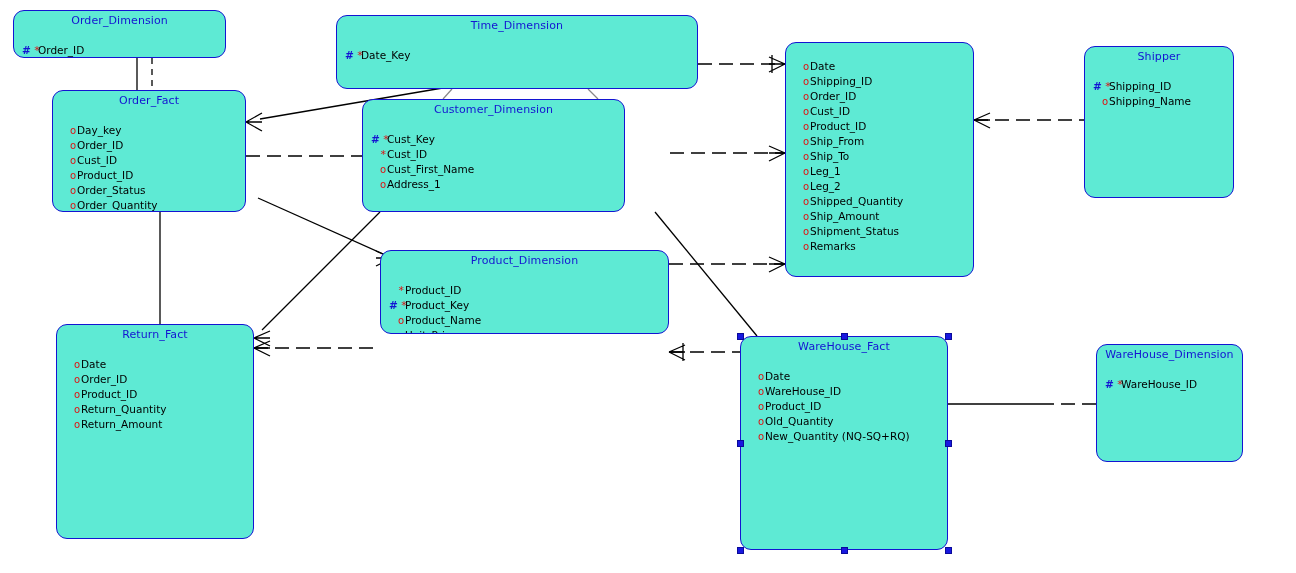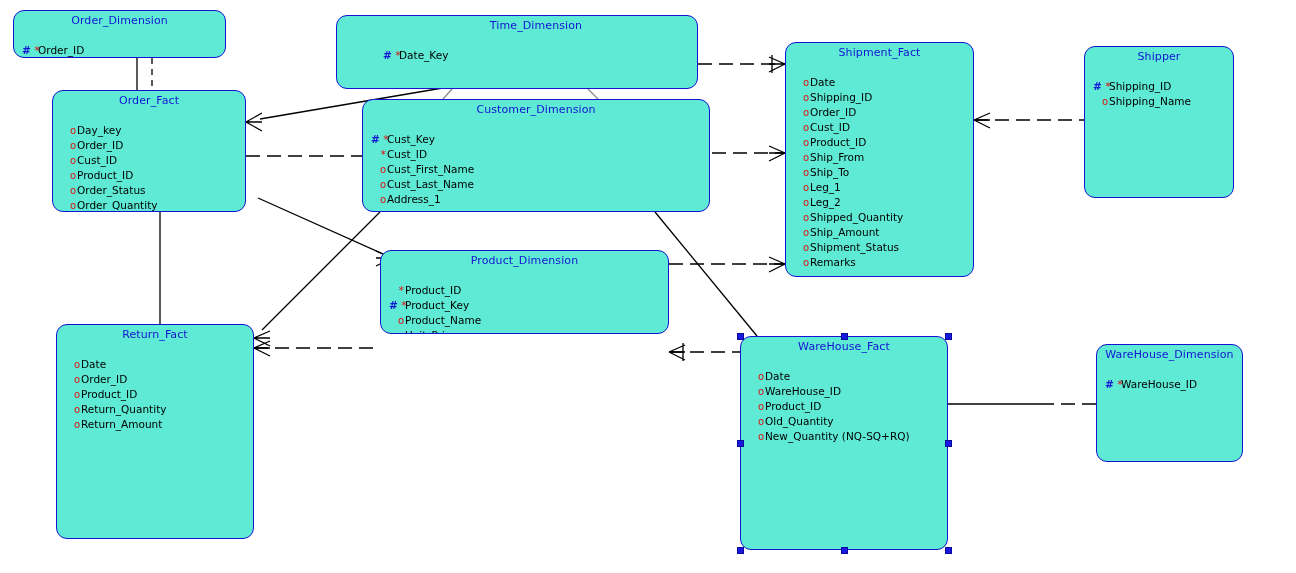--- a/index.html
+++ b/index.html
@@ -155,38 +155,36 @@
         <ul class="attr-list">
           <li class="attr"><span class="marks indent"><span class="mark-opt">o</span></span><span>Day_key</span></li>
           <li class="attr"><span class="marks indent"><span class="mark-opt">o</span></span><span>Order_ID</span></li>
           <li class="attr"><span class="marks indent"><span class="mark-opt">o</span></span><span>Cust_ID</span></li>
           <li class="attr"><span class="marks indent"><span class="mark-opt">o</span></span><span>Product_ID</span></li>
           <li class="attr"><span class="marks indent"><span class="mark-opt">o</span></span><span>Order_Status</span></li>
           <li class="attr"><span class="marks indent"><span class="mark-opt">o</span></span><span>Order_Quantity</span></li>
           <li class="attr"><span class="marks indent"><span class="mark-opt">o</span></span><span>Order_Amount</span></li>
         </ul>
       </div>
-      <div class="entity" style="left: 336px; top: 15px; width: 362px; height: 74px; padding-left: 38px;">
+      <div class="entity" style="left: 336px; top: 15px; width: 362px; height: 74px;">
         <div class="entity-title">Time_Dimension</div>
         <ul class="attr-list">
           <li class="attr"><span class="marks"><span class="mark-pk">#</span><span class="mark-req"> *</span></span><span>Date_Key</span></li>
         </ul>
       </div>
-      <div class="entity" style="left: 362px; top: 99px; width: 348px; height: 113px;">
+      <div class="entity" style="left: 362px; top: 99px; width: 263px; height: 113px;">
         <div class="entity-title">Customer_Dimension</div>
         <ul class="attr-list">
           <li class="attr"><span class="marks"><span class="mark-pk">#</span><span class="mark-req"> *</span></span><span>Cust_Key</span></li>
           <li class="attr"><span class="marks indent"><span class="mark-req">*</span></span><span>Cust_ID</span></li>
           <li class="attr"><span class="marks indent"><span class="mark-opt">o</span></span><span>Cust_First_Name</span></li>
-          <li class="attr"><span class="marks indent"><span class="mark-opt">o</span></span><span>Cust_Last_Name</span></li>
           <li class="attr"><span class="marks indent"><span class="mark-opt">o</span></span><span>Address_1</span></li>
         </ul>
       </div>
       <div class="entity" style="left: 785px; top: 42px; width: 189px; height: 235px;">
-        <div class="entity-title">Shipment_Fact</div>
         <ul class="attr-list">
           <li class="attr"><span class="marks indent"><span class="mark-opt">o</span></span><span>Date</span></li>
           <li class="attr"><span class="marks indent"><span class="mark-opt">o</span></span><span>Shipping_ID</span></li>
           <li class="attr"><span class="marks indent"><span class="mark-opt">o</span></span><span>Order_ID</span></li>
           <li class="attr"><span class="marks indent"><span class="mark-opt">o</span></span><span>Cust_ID</span></li>
           <li class="attr"><span class="marks indent"><span class="mark-opt">o</span></span><span>Product_ID</span></li>
           <li class="attr"><span class="marks indent"><span class="mark-opt">o</span></span><span>Ship_From</span></li>
           <li class="attr"><span class="marks indent"><span class="mark-opt">o</span></span><span>Ship_To</span></li>
           <li class="attr"><span class="marks indent"><span class="mark-opt">o</span></span><span>Leg_1</span></li>
           <li class="attr"><span class="marks indent"><span class="mark-opt">o</span></span><span>Leg_2</span></li>

